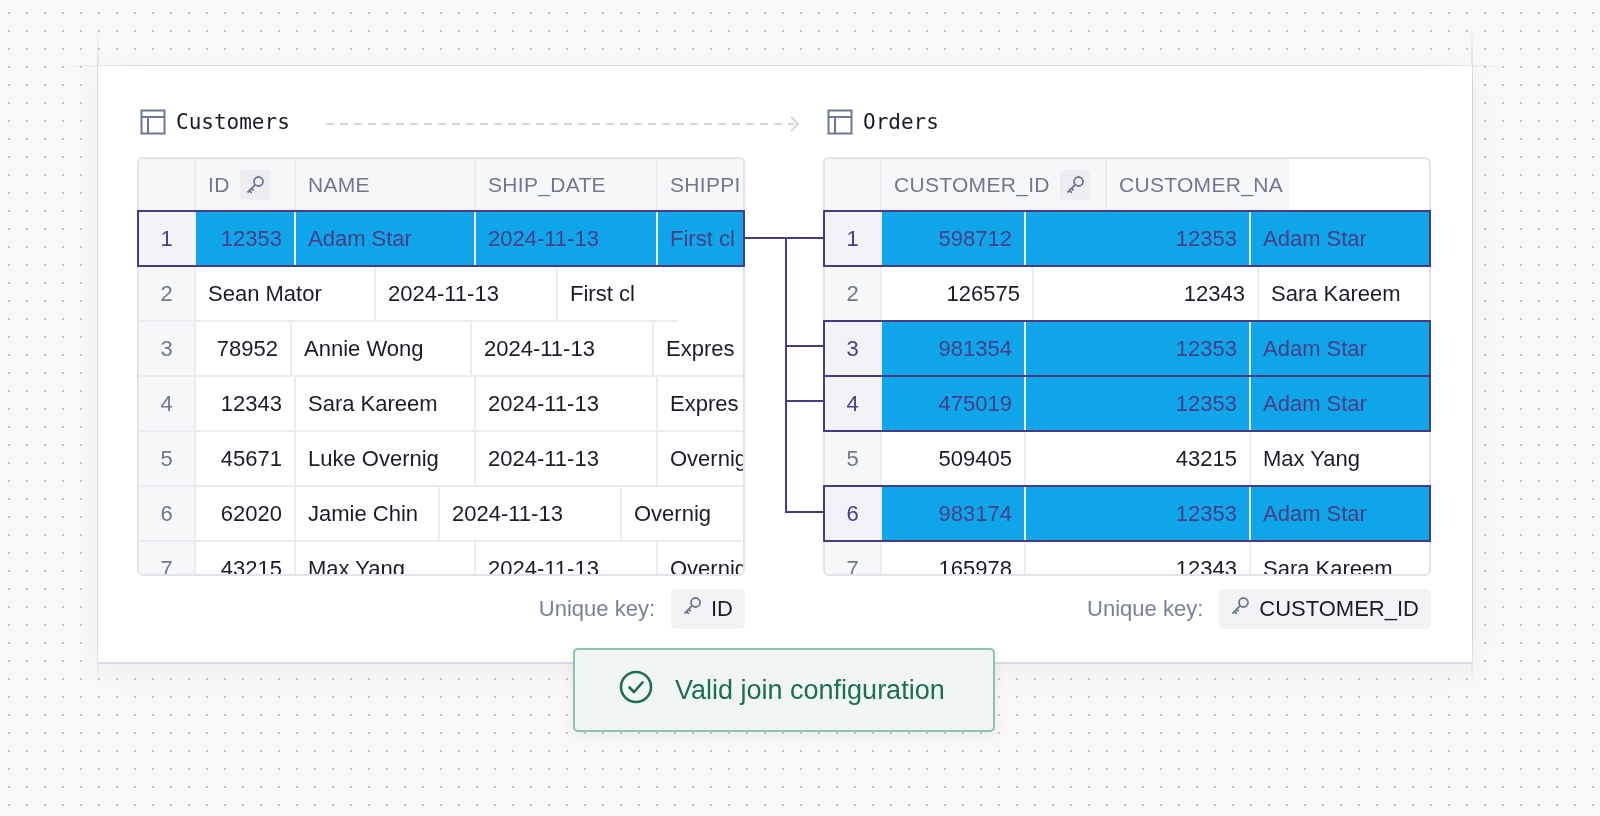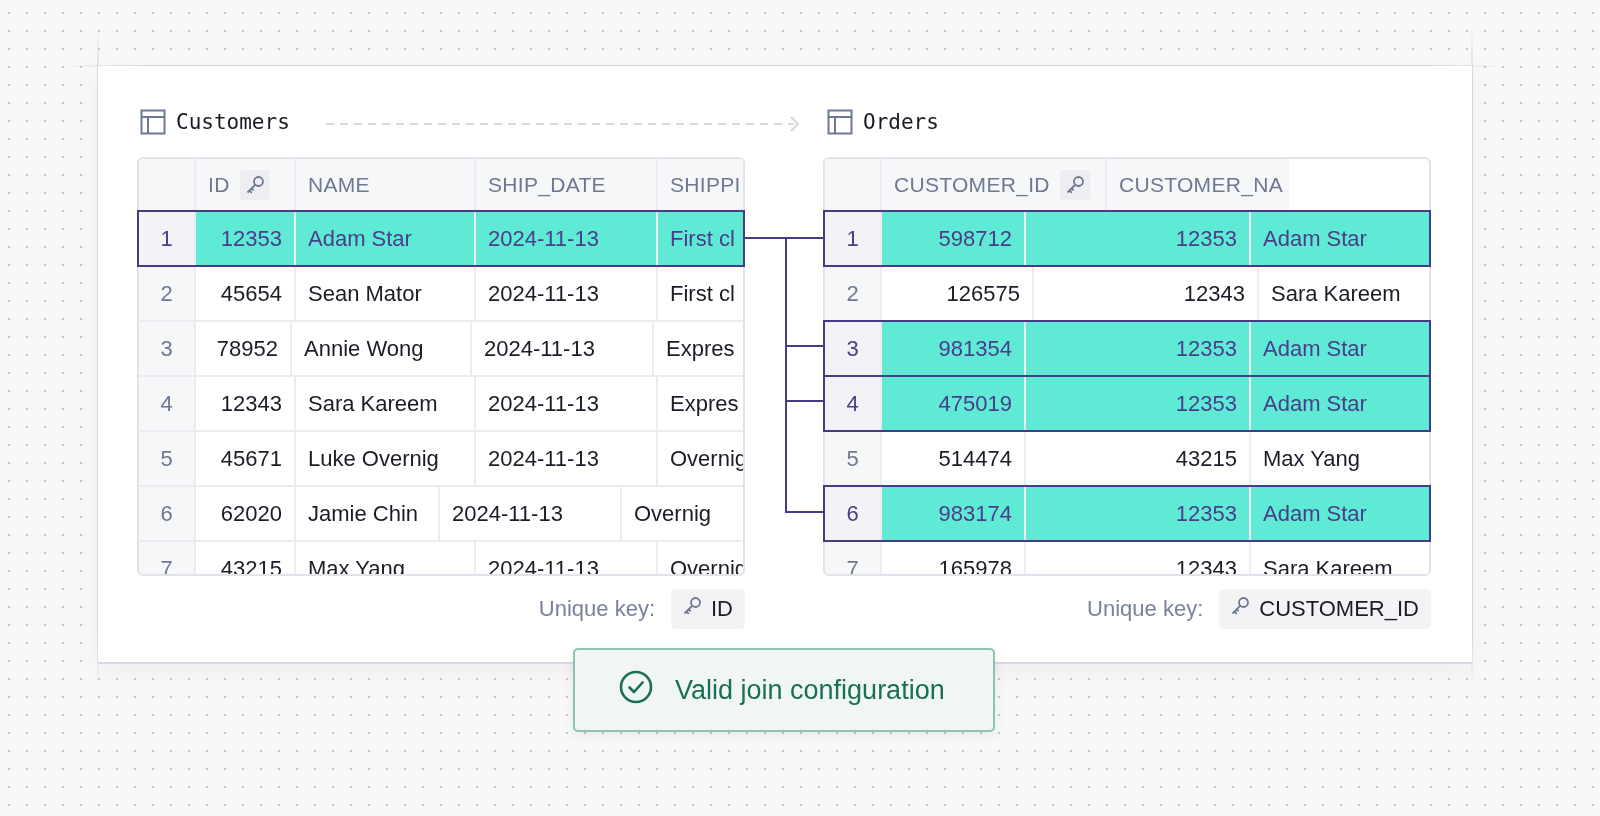--- a/index.html
+++ b/index.html
@@ -47,21 +47,21 @@
     color: #1c1c28; white-space: nowrap; overflow: hidden; flex: none;
   }
   .cell.num { justify-content: flex-end; }
   .cell.idx { justify-content: center; background: #f6f7f9; color: #6e7891; padding: 0; }
   .row.header .cell { background: #f6f7f9; color: #6e7891; height: 53px; font-size: 21px; letter-spacing: 0.3px; }
   .row.header { height: 53px; top: 0; }
   .key-chip {
     display: inline-flex; align-items: center; justify-content: center;
     width: 30px; height: 30px; background: #eeeef2; border-radius: 3px; margin-left: 10px;
   }
-  .row.hl .cell { background: #5eead4; color: #4a3d8a; }
+  .row.hl .cell { background: #0ea5e9; color: #4a3d8a; }
   .row.hl .cell.idx { background: #f3f2f7; color: #4a3d8a; }
   .hl-box {
     position: absolute; border: 2px solid #463b85; pointer-events: none;
   }
   .conn { position: absolute; background: #463b85; }
   .ukey {
     position: absolute; display: flex; align-items: center; gap: 16px;
     font-family: "Liberation Sans", sans-serif; font-size: 22px; color: #7a8299;
   }
   .ukey-chip {
@@ -134,21 +134,20 @@
 
   <div class="row hl" style="top:53px">
     <div class="cell idx" style="width:57px">1</div>
     <div class="cell num" style="width:100px">12353</div>
     <div class="cell" style="width:180px">Adam Star</div>
     <div class="cell" style="width:182px">2024-11-13</div>
     <div class="cell" style="width:120px; border-right:none">First cl</div>
   </div>
   <div class="row" style="top:108px">
     <div class="cell idx" style="width:57px">2</div>
-    <div class="cell num" style="width:100px">45654</div>
     <div class="cell" style="width:180px">Sean Mator</div>
     <div class="cell" style="width:182px">2024-11-13</div>
     <div class="cell" style="width:120px; border-right:none">First cl</div>
   </div>
   <div class="row" style="top:163px">
     <div class="cell idx" style="width:57px">3</div>
     <div class="cell num" style="width:96px">78952</div>
     <div class="cell" style="width:180px">Annie Wong</div>
     <div class="cell" style="width:182px">2024-11-13</div>
     <div class="cell" style="width:120px; border-right:none">Expres</div>
@@ -220,21 +219,21 @@
     <div class="cell" style="width:182px; border-right:none">Adam Star</div>
   </div>
   <div class="row hl" style="top:218px">
     <div class="cell idx" style="width:57px">4</div>
     <div class="cell num" style="width:144px">475019</div>
     <div class="cell num" style="width:225px">12353</div>
     <div class="cell" style="width:182px; border-right:none">Adam Star</div>
   </div>
   <div class="row" style="top:273px">
     <div class="cell idx" style="width:57px">5</div>
-    <div class="cell num" style="width:144px">514474</div>
+    <div class="cell num" style="width:144px">509405</div>
     <div class="cell num" style="width:225px">43215</div>
     <div class="cell" style="width:182px; border-right:none">Max Yang</div>
   </div>
   <div class="row hl" style="top:328px">
     <div class="cell idx" style="width:57px">6</div>
     <div class="cell num" style="width:144px">983174</div>
     <div class="cell num" style="width:225px">12353</div>
     <div class="cell" style="width:182px; border-right:none">Adam Star</div>
   </div>
   <div class="row" style="top:383px">

